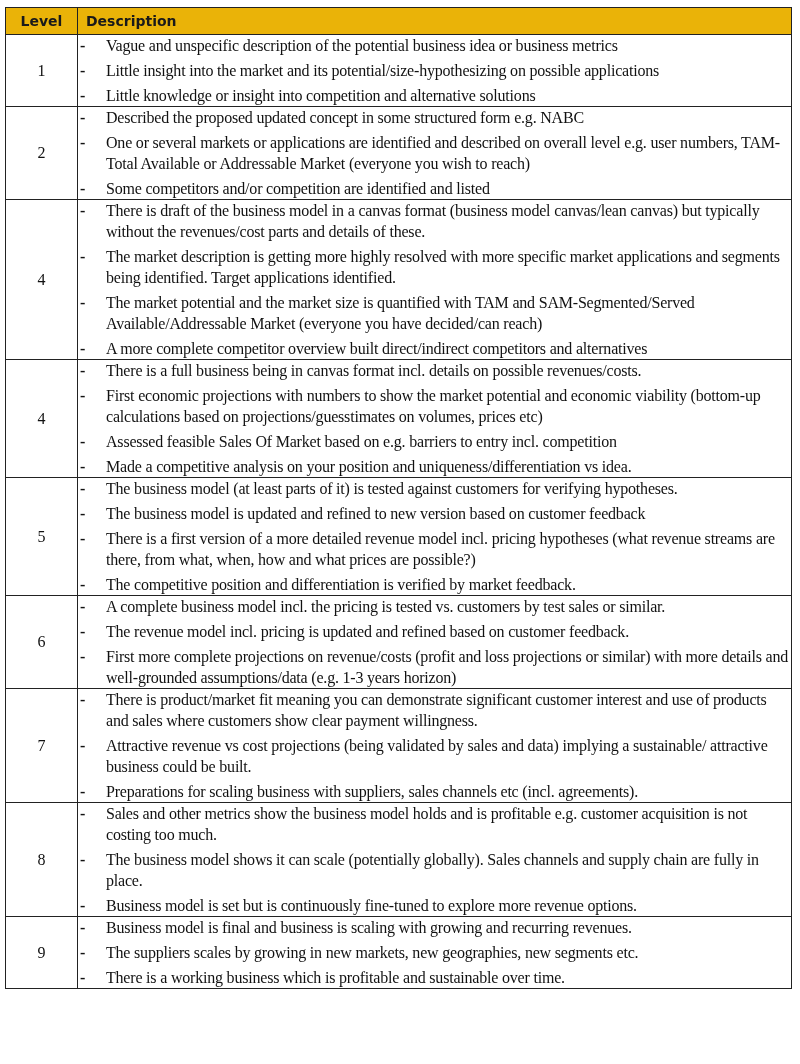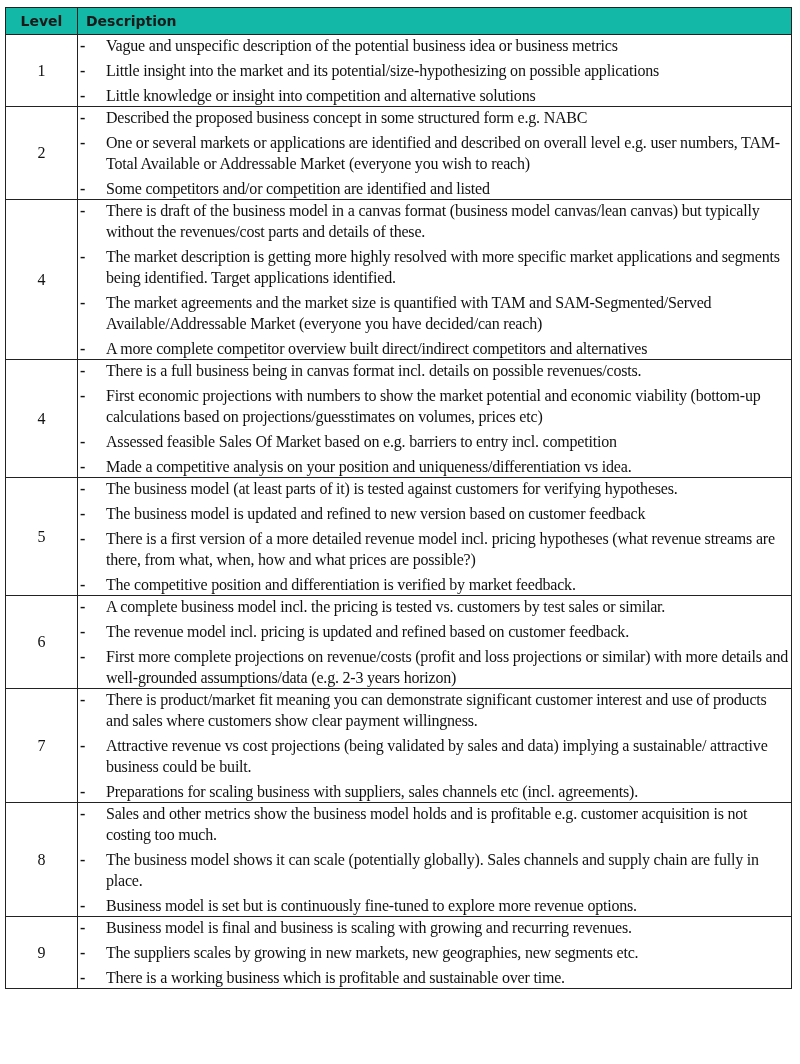--- a/index.html
+++ b/index.html
@@ -10,21 +10,21 @@
       width: 786px;
       border-collapse: collapse;
       table-layout: fixed;
       color: #111;
     }
     table.levels th, table.levels td {
       border: 1px solid #222;
       padding: 0;
     }
     table.levels thead th {
-      background: #14b8a6;
+      background: #eab308;
       font-family: "DejaVu Sans", sans-serif;
       font-weight: bold;
       font-size: 14px;
       height: 26px;
       text-align: left;
       padding-left: 8px;
       color: #1a1a1a;
     }
     table.levels thead th.col-level { padding-left: 0; text-align: center; }
     col.c-level { width: 72px; }
@@ -75,33 +75,33 @@
             <li><span class="dash">-</span><span>Vague and unspecific description of the potential business idea or business metrics</span></li>
             <li><span class="dash">-</span><span>Little insight into the market and its potential/size-hypothesizing on possible applications</span></li>
             <li><span class="dash">-</span><span>Little knowledge or insight into competition and alternative solutions</span></li>
           </ul>
         </td>
       </tr>
       <tr>
         <td class="level-cell">2</td>
         <td class="desc-cell">
           <ul class="bullets">
-            <li><span class="dash">-</span><span>Described the proposed business concept in some structured form e.g. NABC</span></li>
+            <li><span class="dash">-</span><span>Described the proposed updated concept in some structured form e.g. NABC</span></li>
             <li><span class="dash">-</span><span>One or several markets or applications are identified and described on overall level e.g. user numbers, TAM- Total Available or Addressable Market (everyone you wish to reach)</span></li>
             <li><span class="dash">-</span><span>Some competitors and/or competition are identified and listed</span></li>
           </ul>
         </td>
       </tr>
       <tr>
         <td class="level-cell">4</td>
         <td class="desc-cell">
           <ul class="bullets">
             <li><span class="dash">-</span><span>There is draft of the business model in a canvas format (business model canvas/lean canvas) but typically without the revenues/cost parts and details of these.</span></li>
             <li><span class="dash">-</span><span>The market description is getting more highly resolved with more specific market applications and segments being identified. Target applications identified.</span></li>
-            <li><span class="dash">-</span><span>The market agreements and the market size is quantified with TAM and SAM-Segmented/Served  Available/Addressable Market (everyone you have decided/can reach)</span></li>
+            <li><span class="dash">-</span><span>The market potential and the market size is quantified with TAM and SAM-Segmented/Served  Available/Addressable Market (everyone you have decided/can reach)</span></li>
             <li><span class="dash">-</span><span>A more complete competitor overview built direct/indirect competitors and alternatives</span></li>
           </ul>
         </td>
       </tr>
       <tr>
         <td class="level-cell">4</td>
         <td class="desc-cell">
           <ul class="bullets">
             <li><span class="dash">-</span><span>There is a full business being in canvas format incl. details on possible revenues/costs.</span></li>
             <li><span class="dash">-</span><span>First economic projections with numbers to show the market potential and economic viability (bottom-up calculations based on projections/guesstimates on volumes, prices etc)</span></li>
@@ -120,21 +120,21 @@
             <li><span class="dash">-</span><span>The competitive position and differentiation is verified by market feedback.</span></li>
           </ul>
         </td>
       </tr>
       <tr>
         <td class="level-cell">6</td>
         <td class="desc-cell">
           <ul class="bullets">
             <li><span class="dash">-</span><span>A complete business model incl. the pricing is tested vs. customers by test sales or similar.</span></li>
             <li><span class="dash">-</span><span>The revenue model incl. pricing is updated and refined based on customer feedback.</span></li>
-            <li><span class="dash">-</span><span>First more complete projections on revenue/costs (profit and loss projections or similar) with more details and well-grounded assumptions/data (e.g. 2-3 years horizon)</span></li>
+            <li><span class="dash">-</span><span>First more complete projections on revenue/costs (profit and loss projections or similar) with more details and well-grounded assumptions/data (e.g. 1-3 years horizon)</span></li>
           </ul>
         </td>
       </tr>
       <tr>
         <td class="level-cell">7</td>
         <td class="desc-cell">
           <ul class="bullets">
             <li><span class="dash">-</span><span>There is product/market fit meaning you can demonstrate significant customer interest and use of products and sales where customers show clear payment willingness.</span></li>
             <li><span class="dash">-</span><span>Attractive revenue vs cost projections (being validated by sales and data) implying a sustainable/ attractive business could be built.</span></li>
             <li><span class="dash">-</span><span>Preparations for scaling business with suppliers, sales channels etc (incl. agreements).</span></li>

